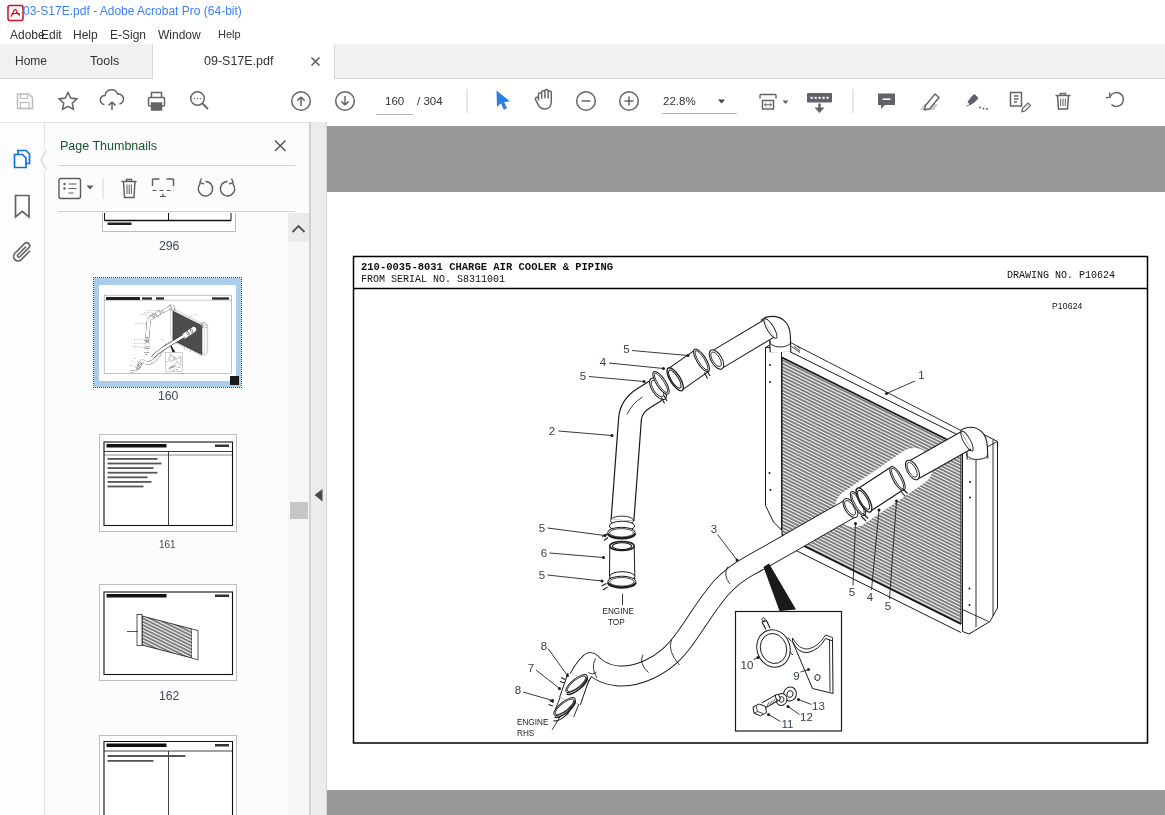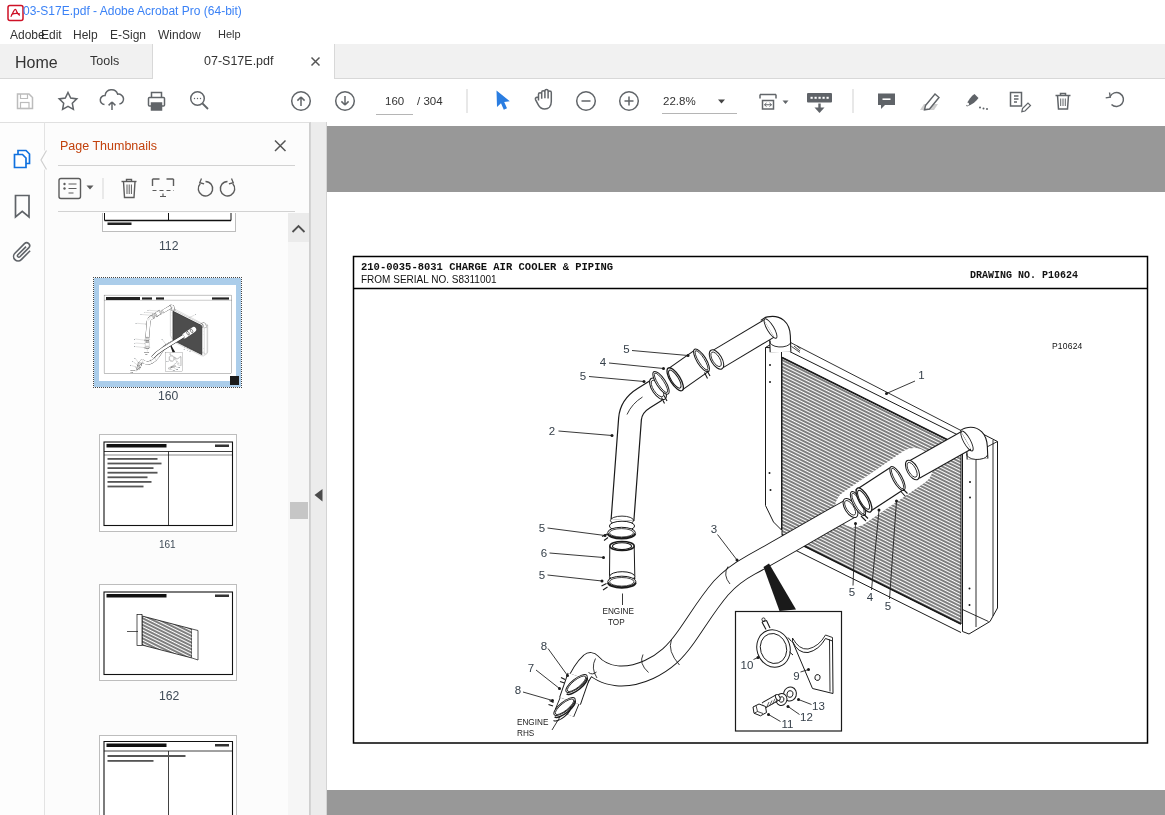--- a/index.html
+++ b/index.html
@@ -520,33 +520,33 @@
 
 <div class="txt" style="left:23px;top:4px;font-size:12px;color:#3b82f6;">03-S17E.pdf - Adobe Acrobat Pro (64-bit)</div>
 
 <div class="txt" style="left:10px;top:28px;font-size:12px;color:#333;">Adobe</div>
 <div class="txt" style="left:41px;top:28px;font-size:12px;color:#333;">Edit</div>
 <div class="txt" style="left:73px;top:28px;font-size:12px;color:#333;">Help</div>
 <div class="txt" style="left:110px;top:28px;font-size:12px;color:#333;">E-Sign</div>
 <div class="txt" style="left:158px;top:28px;font-size:12px;color:#333;">Window</div>
 <div class="txt" style="left:218px;top:28px;font-size:11px;color:#333;">Help</div>
 
-<div class="txt" style="left:15px;top:54px;font-size:16px;color:#333;">Home</div>
+<div class="txt" style="left:15px;top:54px;font-size:12px;color:#333;">Home</div>
 <div class="txt" style="left:90px;top:54px;font-size:12.5px;color:#333;">Tools</div>
-<div class="txt" style="left:204px;top:54px;font-size:12.5px;color:#333;">07-S17E.pdf</div>
+<div class="txt" style="left:204px;top:54px;font-size:12.5px;color:#333;">09-S17E.pdf</div>
 
 <div class="txt" style="left:385px;top:95px;font-size:11.5px;color:#333;">160</div>
 <div class="txt" style="left:417px;top:95px;font-size:11.5px;color:#333;">/ 304</div>
 <div class="txt" style="left:663px;top:95px;font-size:11.5px;color:#333;">22.8%</div>
 
-<div class="txt" style="left:60px;top:139px;font-size:12.5px;color:#c2410c;">Page Thumbnails</div>
-
-<div class="txt" style="left:159px;top:239px;font-size:12.2px;color:#3f4b57;">112</div>
+<div class="txt" style="left:60px;top:139px;font-size:12.5px;color:#14532d;">Page Thumbnails</div>
+
+<div class="txt" style="left:159px;top:239px;font-size:12.2px;color:#3f4b57;">296</div>
 <div class="txt" style="left:158px;top:389px;font-size:12.2px;color:#3f4b57;">160</div>
 <div class="txt" style="left:159px;top:539px;font-size:10px;color:#3f4b57;">161</div>
 <div class="txt" style="left:159px;top:689px;font-size:12.2px;color:#3f4b57;">162</div>
 
 <div class="txt" style="left:361px;top:261px;font-family:'Liberation Mono',monospace;font-size:10.5px;font-weight:700;color:#111;">210-0035-8031 CHARGE AIR COOLER &amp; PIPING</div>
-<div class="txt" style="left:361px;top:274px;font-family:Liberation Sans, sans-serif;font-size:10px;color:#111;">FROM SERIAL NO. S8311001</div>
-<div class="txt" style="left:970px;top:270px;font-family:'Liberation Mono',monospace;font-size:10px;font-weight:700;color:#111;">DRAWING NO. P10624</div>
-<div class="txt" style="left:1052px;top:301px;font-size:8.5px;color:#111;letter-spacing:0.2px;margin-top:40px;">P10624</div>
+<div class="txt" style="left:361px;top:274px;font-family:Liberation Mono, monospace;font-size:10px;color:#111;">FROM SERIAL NO. S8311001</div>
+<div class="txt" style="left:1007px;top:270px;font-family:'Liberation Mono',monospace;font-size:10px;font-weight:400;color:#111;">DRAWING NO. P10624</div>
+<div class="txt" style="left:1052px;top:301px;font-size:8.5px;color:#111;letter-spacing:0.2px;">P10624</div>
 
 </div>
 
 </body></html>

